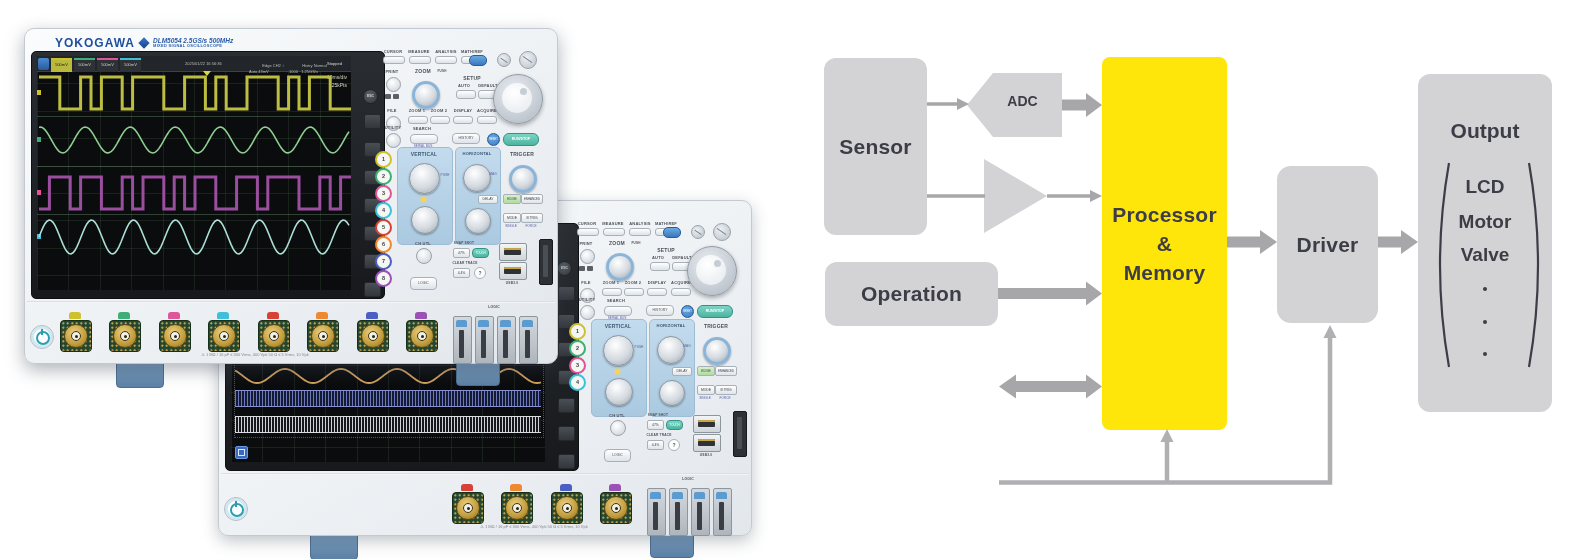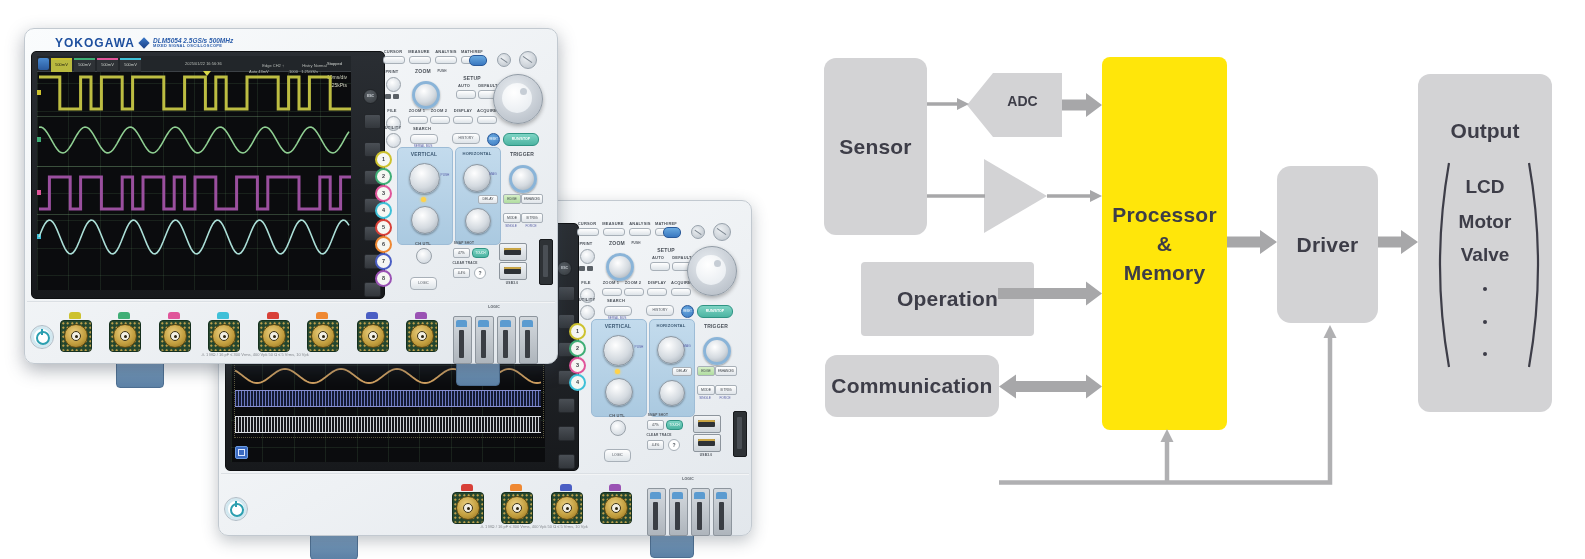--- a/index.html
+++ b/index.html
@@ -546,22 +546,21 @@
       <div class="pod" style="left:70px;">
             <div class="podcap"></div>
             <div class="podslot"></div>
           </div>
     </div>
     <div class="warn">⚠  1 MΩ / 16 pF ≤ 300 Vrms, 400 Vpk      50 Ω ≤ 5 Vrms, 10 Vpk</div>
   </div>
 </div>
 
   <div class="dbox" style="left: 824px; top: 58px; width: 103px; height: 177px; border-radius: 12px; background-color: rgb(211, 211, 213);">Sensor</div>
-  <div class="dbox" style="left: 825px; top: 262px; width: 173px; height: 74px; border-radius: 4px; background-color: rgb(211, 211, 213); margin-left: 36px;">Operation</div>
-  <div class="dbox" style="left: 825px; top: 355px; width: 174px; height: 62px; border-radius: 12px; background-color: rgb(211, 211, 213);">Communication</div>
+  <div class="dbox" style="left: 825px; top: 262px; width: 173px; height: 64px; border-radius: 12px; background-color: rgb(211, 211, 213);">Operation</div>
   <div class="dbox" style="left: 1277px; top: 166px; width: 101px; height: 157px; border-radius: 14px; background-color: rgb(211, 211, 213);">Driver</div>
   <div class="dbox" style="left: 1102px; top: 57px; width: 125px; height: 373px; border-radius: 8px; white-space: pre-line; line-height: 29px; text-align: center; background-color: rgb(255, 230, 10);">Processor
 &amp;
 Memory</div>
   <div class="ab" style="left: 1418px; top: 74px; width: 134px; height: 338px; border-radius: 12px; background-color: rgb(211, 211, 213);">
     <div class="dtext ab" style="left:0;top:45px;width:134px;">Output</div>
     <div class="outitem" style="top:102px;">LCD</div>
     <div class="outitem" style="top:137px;">Motor</div>
     <div class="outitem" style="top:170px;">Valve</div>
     <div class="outdot" style="left: 65px; top: 213px; background-color: rgb(61, 61, 72);"></div>

